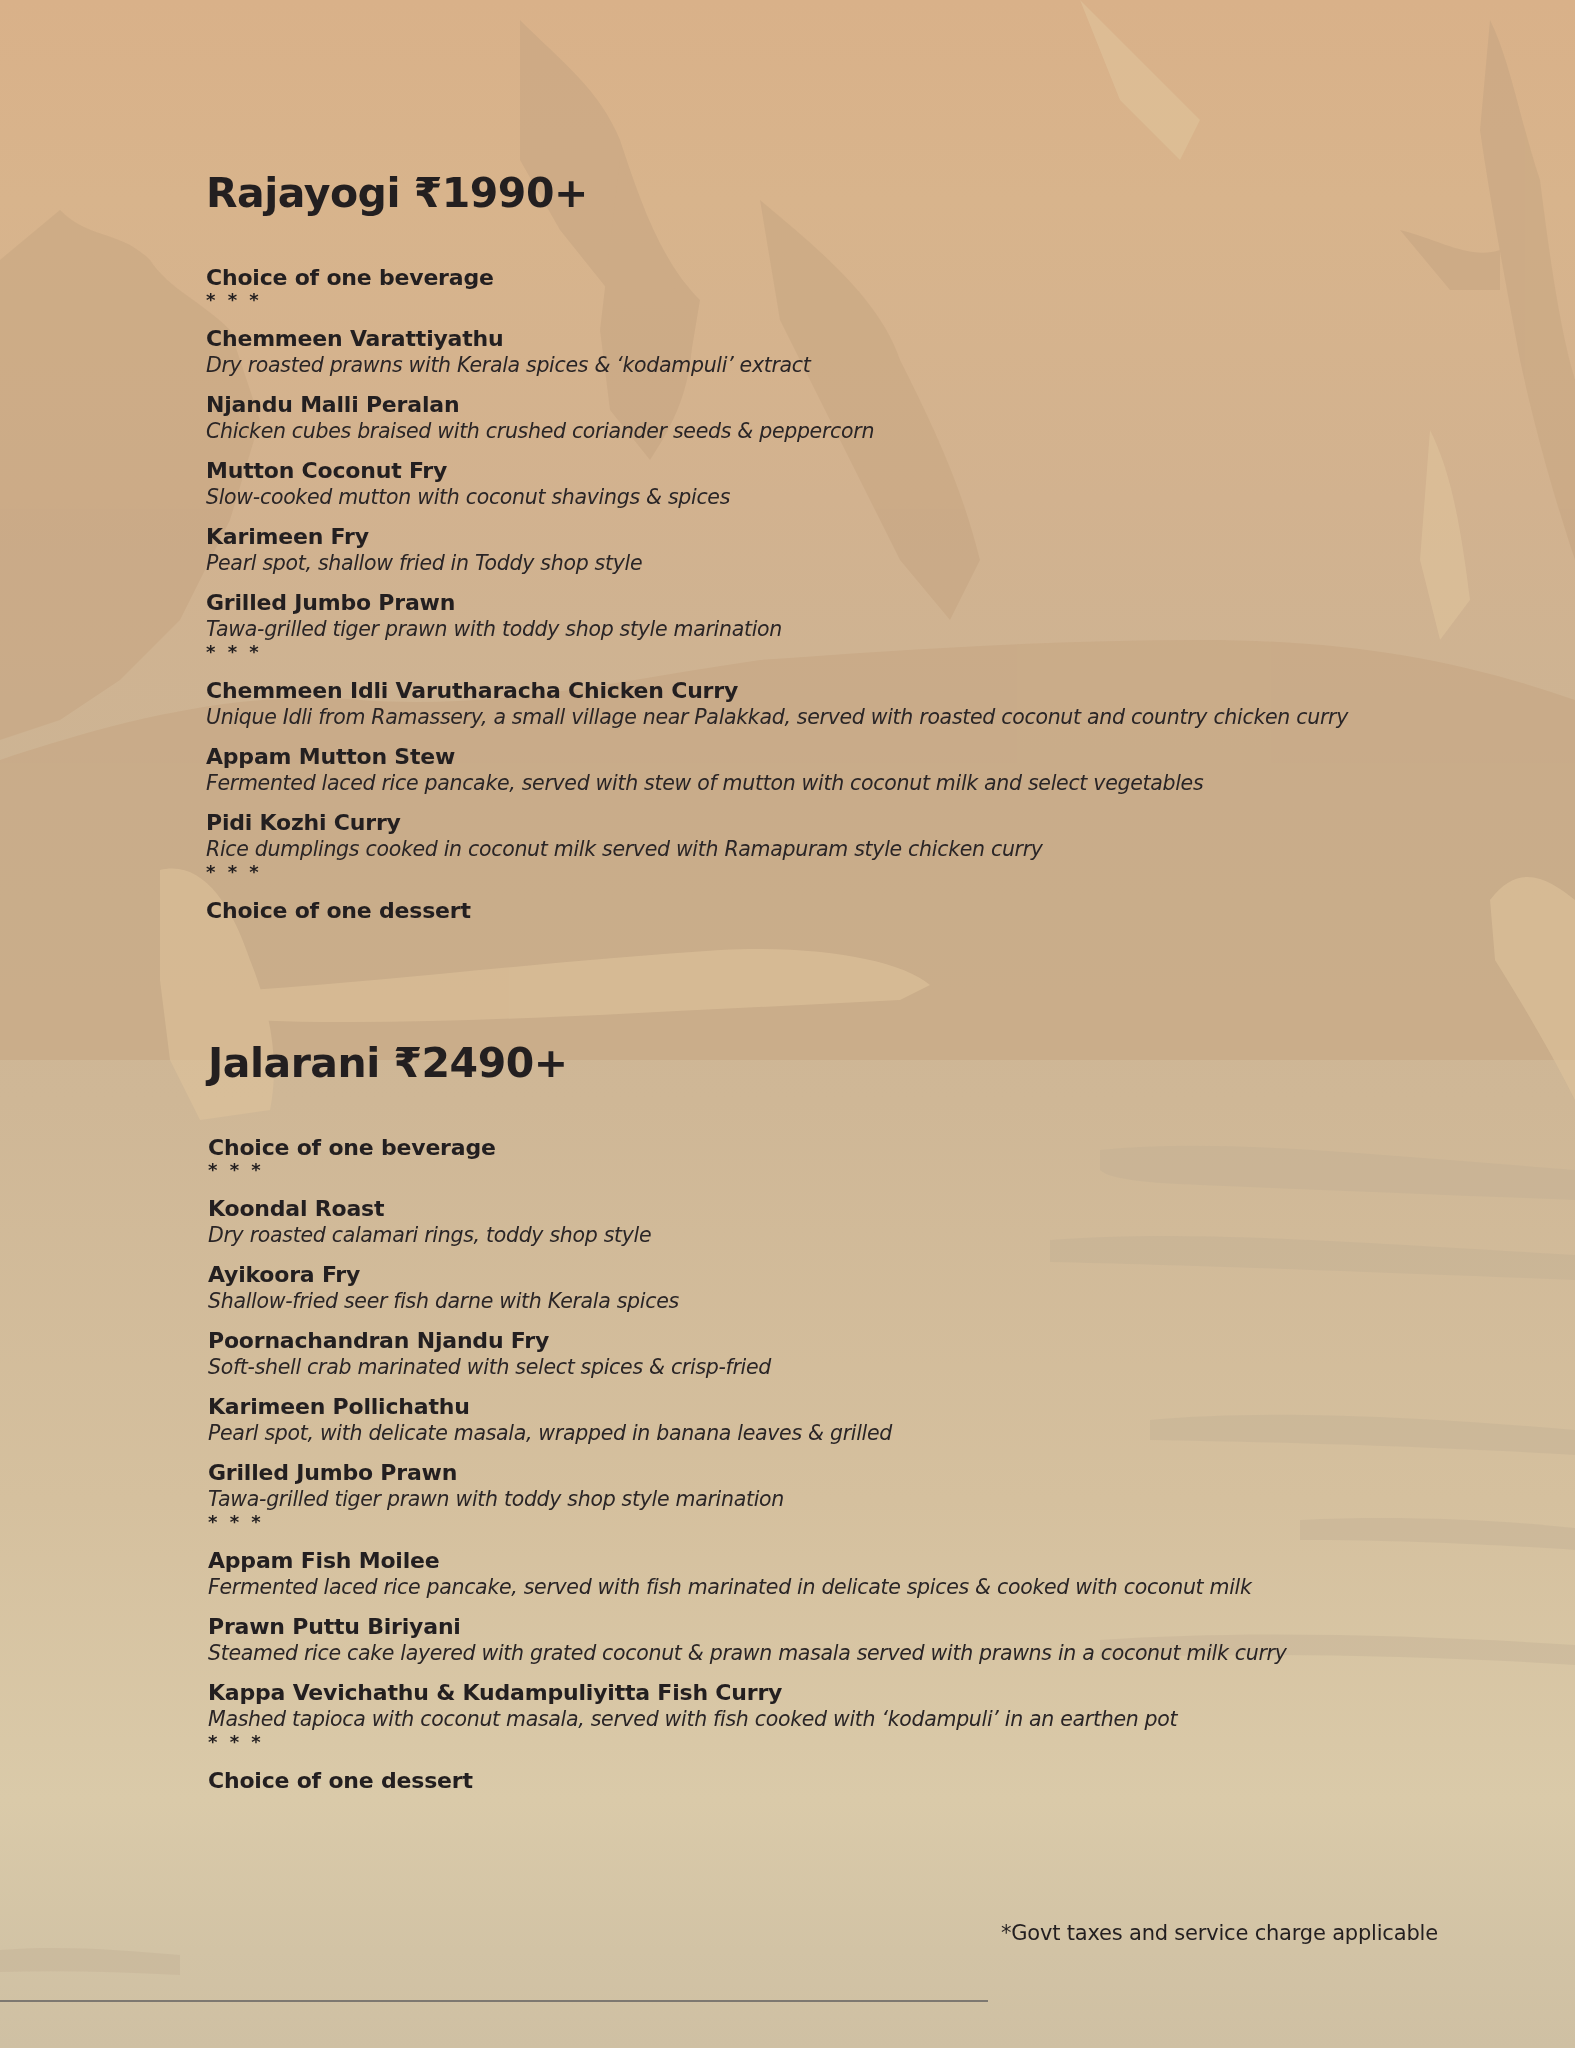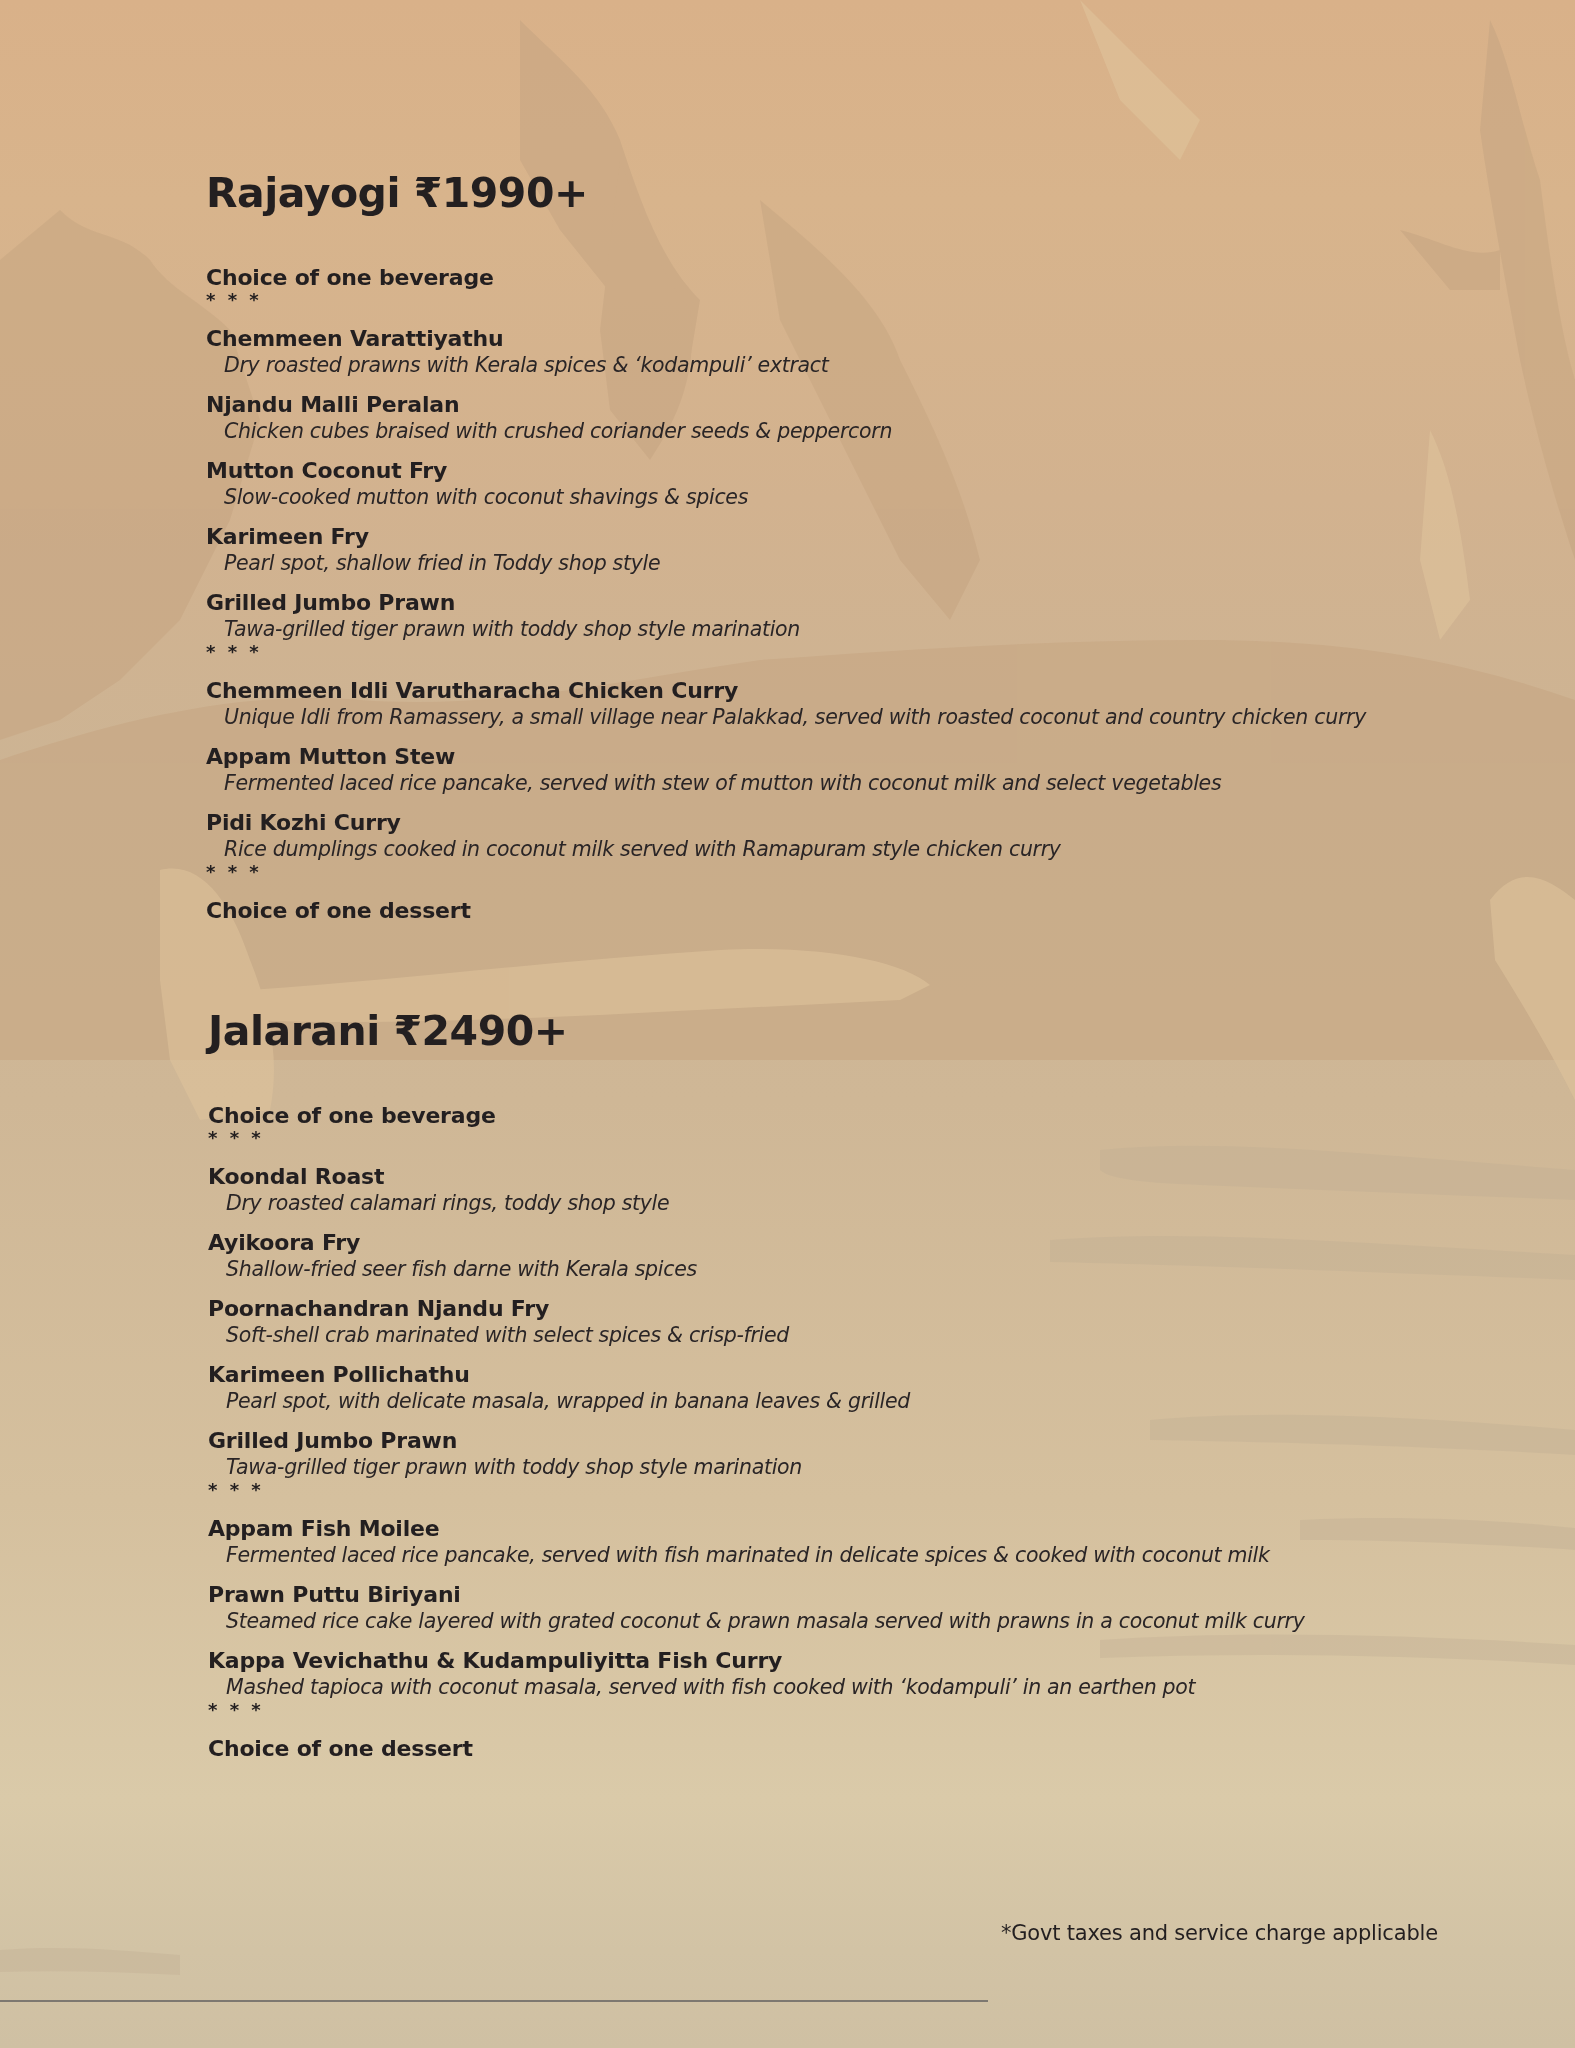--- a/index.html
+++ b/index.html
@@ -60,21 +60,20 @@
     }
     .line-italic {
       font-family: "DejaVu Sans", sans-serif;
       font-style: italic;
       font-size: 20.5px;
       line-height: 27px;
       height: 27px;
       white-space: nowrap;
       letter-spacing: -0.3px;
       color: #2a2526;
-      margin-left: 18px;
     }
     .separator {
       font-family: "DejaVu Sans", sans-serif;
       font-weight: bold;
       font-size: 18px;
       line-height: 18px;
       height: 22px;
       letter-spacing: 3px;
     }
     .dessert-gap {
@@ -174,21 +173,21 @@
     <div>
       <div class="line-bold">Pidi Kozhi Curry</div>
       <div class="line-italic">Rice dumplings cooked in coconut milk served with Ramapuram style chicken curry</div>
     </div>
 
     <div class="separator">* * *</div>
     <div class="line-bold dessert-gap">Choice of one dessert</div>
   </div>
 </section>
 
-<section class="menu-section" style="top:1006px; left:208px;">
+<section class="menu-section" style="top:1038px; left:208px;">
   <h1 class="section-title">Jalarani ₹2490+</h1>
   <div class="course-list">
     <div class="line-bold">Choice of one beverage</div>
     <div class="separator">* * *</div>
 
     <div>
       <div class="line-bold">Koondal Roast</div>
       <div class="line-italic">Dry roasted calamari rings, toddy shop style</div>
     </div>
     <div>

